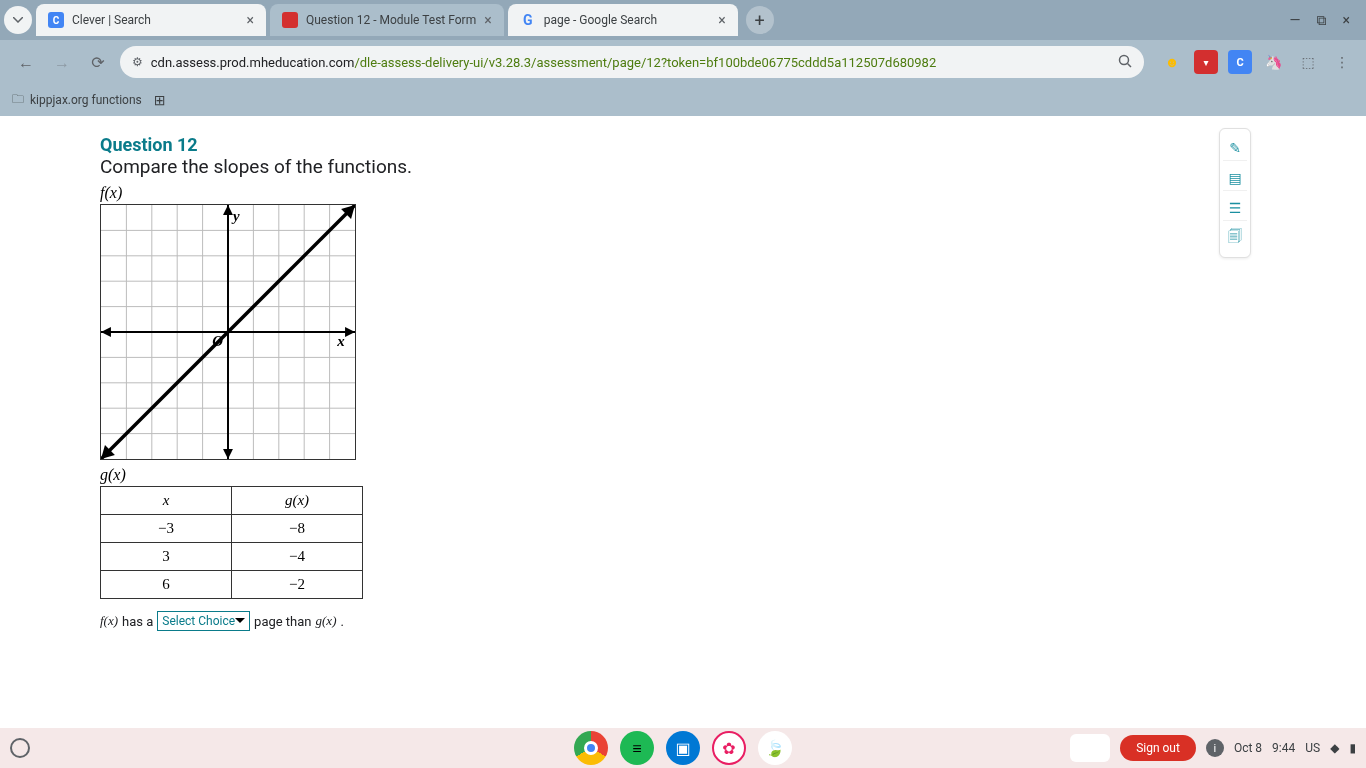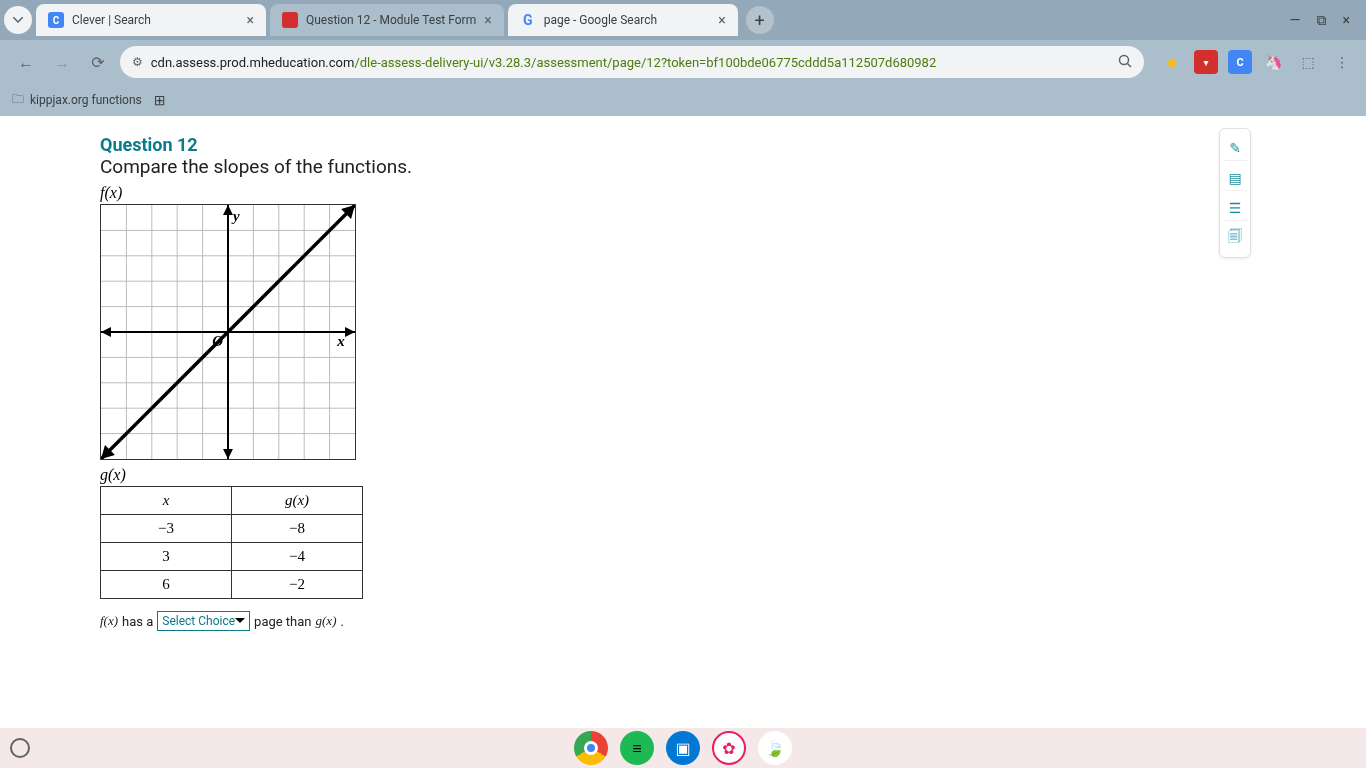--- a/index.html
+++ b/index.html
@@ -224,13 +224,23 @@
   <div class="shelf-launcher"></div>
   <div class="shelf-center">
     <div class="shelf-app" style="background:conic-gradient(#ea4335 0 120deg,#fbbc04 120deg 240deg,#34a853 240deg 360deg);position:relative">
       <div style="width:14px;height:14px;background:#4285f4;border-radius:50%;border:3px solid #fff"></div>
     </div>
     <div class="shelf-app" style="background:#1db954;color:#000">≡</div>
     <div class="shelf-app" style="background:#0078d4;color:#fff">▣</div>
     <div class="shelf-app" style="background:#fff;border:2px solid #e91e63;color:#e91e63">✿</div>
     <div class="shelf-app" style="background:#fff;color:#4caf50">🍃</div>
   </div>
+  <div class="shelf-right">
+    <div class="shelf-app" style="background:#fff;width:40px;height:28px;border-radius:6px"></div>
+    <div class="signout-btn">Sign out</div>
+    <span style="width:18px;height:18px;background:#5f6368;color:#fff;border-radius:50%;display:inline-flex;align-items:center;justify-content:center;font-size:11px">i</span>
+    <span>Oct 8</span>
+    <span>9:44</span>
+    <span>US</span>
+    <span>◆</span>
+    <span>▮</span>
+  </div>
 </div>
 
 </body></html>

